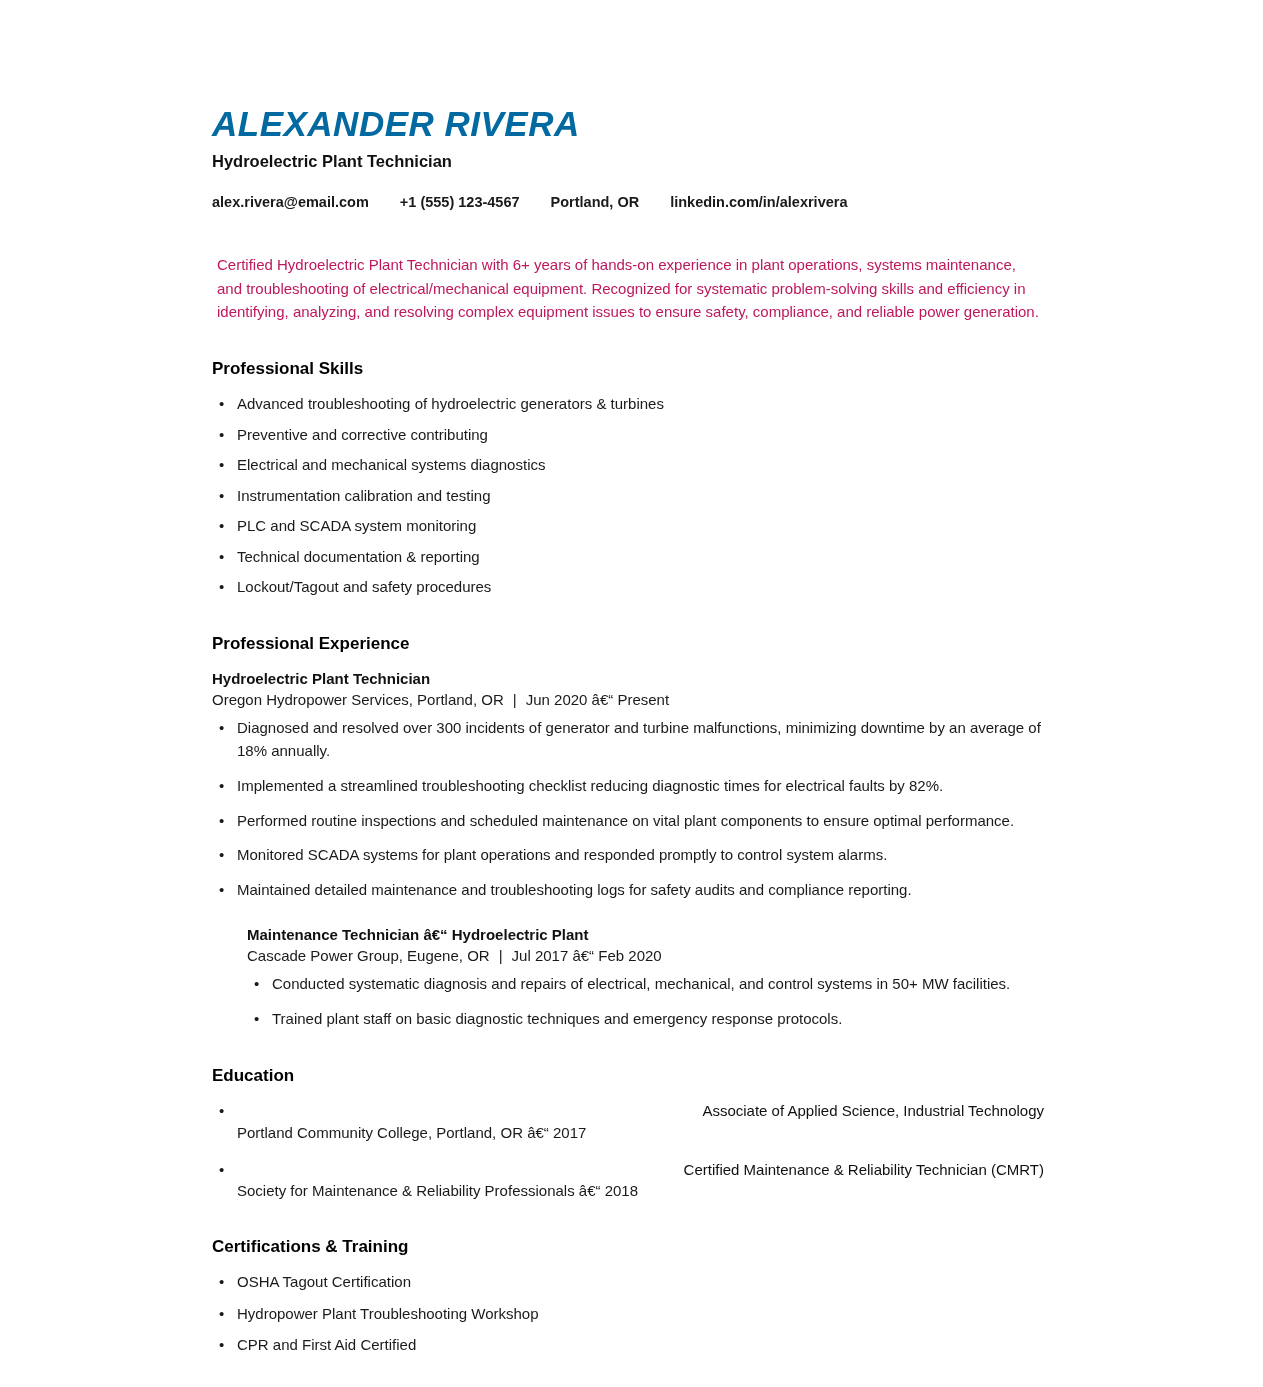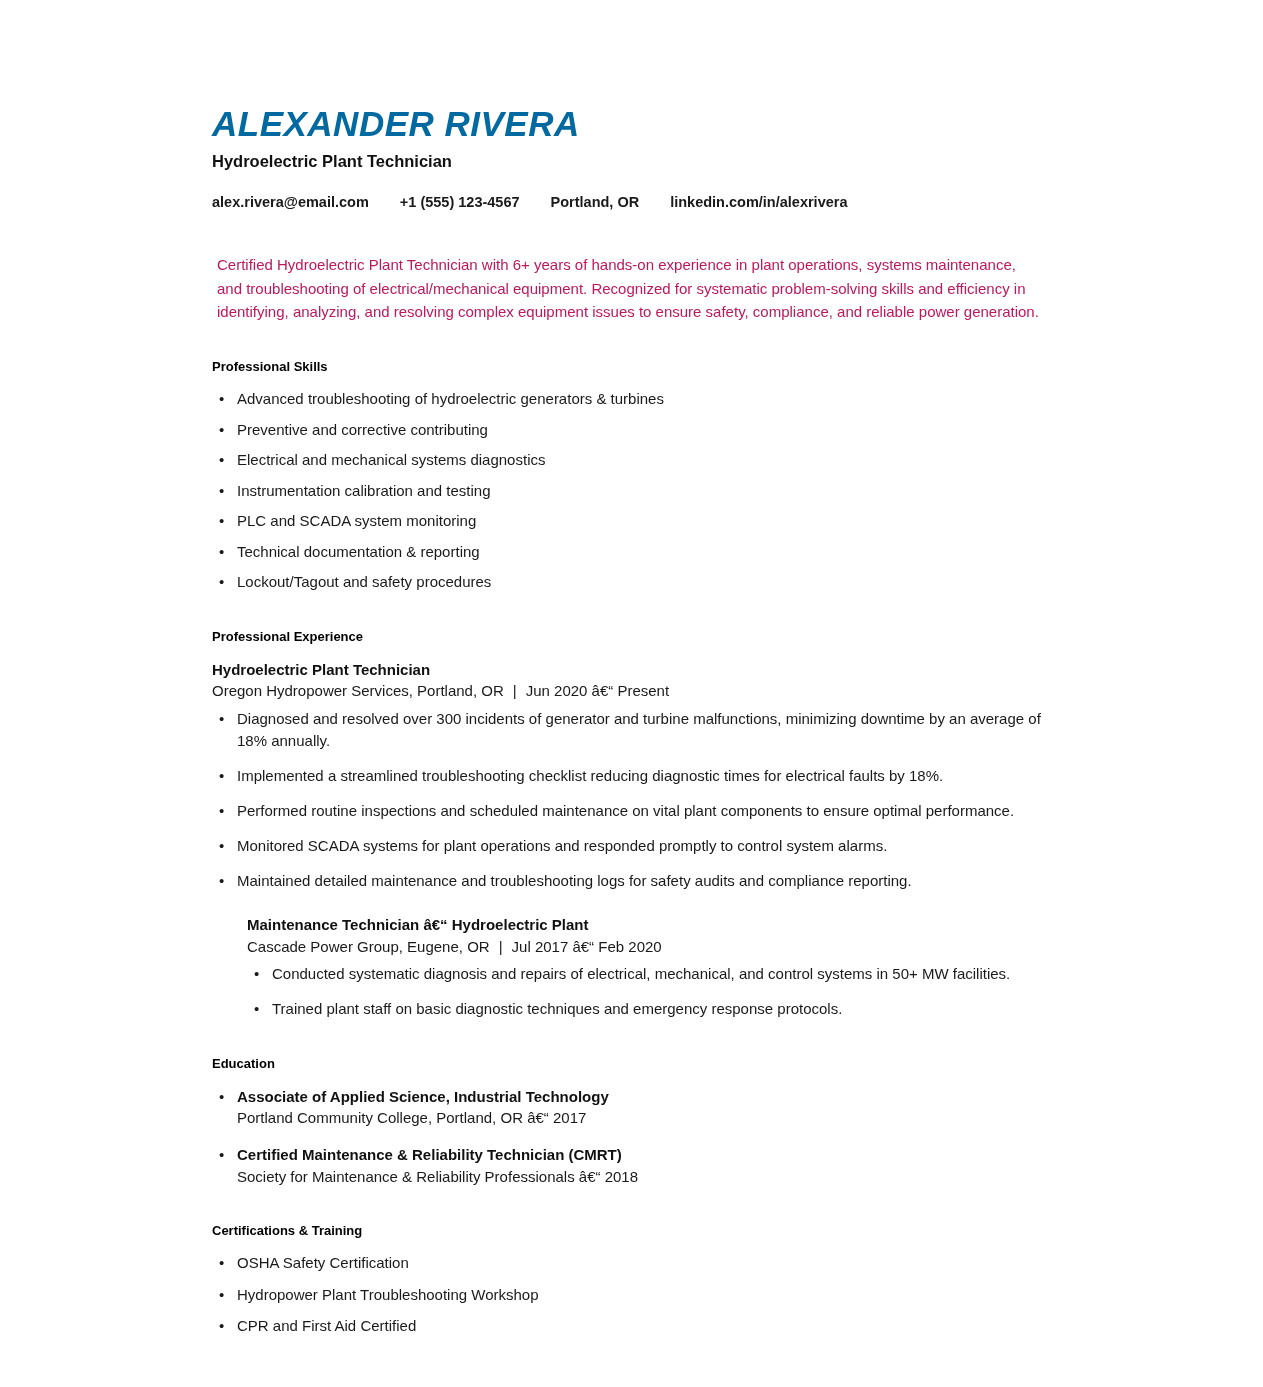--- a/index.html
+++ b/index.html
@@ -59,21 +59,21 @@
     font-size: 15px;
     line-height: 1.58;
     color: #be185d;
     margin: 41px 0 0 5px;
     max-width: 830px;
   }
 
   
   .section { margin-top: 35px; }
   .section-title {
-    font-size: 13px;
+    font-size: 17px;
     font-weight: bold;
     color: #000000;
     line-height: 1.2;
     margin: 0 0 14px 0;
   }
 
   
   ul.bullets {
     list-style: none;
     margin: 0;
@@ -142,24 +142,25 @@
   ul.edu > li::before {
     content: "\2022";
     position: absolute;
     left: 7px;
     top: 0;
     font-size: 15px;
     line-height: 1.5;
     color: #1a1a1a;
   }
   .edu-degree {
-    font-weight: bold;
+    font-weight: normal;
     color: #111111;
     display: block;
     line-height: 1.45;
+    text-align: right;
   }
   .edu-school {
     color: #1a1a1a;
     display: block;
     line-height: 1.45;
   }
 
   
   ul.certs > li { margin-bottom: 9px; }
 </style>
@@ -198,21 +199,21 @@
     <div class="section">
       <h2 class="section-title">Professional Experience</h2>
 
       <div class="job">
         <div class="job-title">Hydroelectric Plant Technician</div>
         <div class="job-meta">
           <span>Oregon Hydropower Services, Portland, OR</span><span class="sep">|</span><span>Jun 2020 â€“ Present</span>
         </div>
         <ul class="bullets exp-bullets">
           <li>Diagnosed and resolved over 300 incidents of generator and turbine malfunctions, minimizing downtime by an average of 18% annually.</li>
-          <li>Implemented a streamlined troubleshooting checklist reducing diagnostic times for electrical faults by 18%.</li>
+          <li>Implemented a streamlined troubleshooting checklist reducing diagnostic times for electrical faults by 82%.</li>
           <li>Performed routine inspections and scheduled maintenance on vital plant components to ensure optimal performance.</li>
           <li>Monitored SCADA systems for plant operations and responded promptly to control system alarms.</li>
           <li>Maintained detailed maintenance and troubleshooting logs for safety audits and compliance reporting.</li>
         </ul>
       </div>
 
       <div class="job">
         <div class="job-title">Maintenance Technician â€“ Hydroelectric Plant</div>
         <div class="job-meta">
           <span>Cascade Power Group, Eugene, OR</span><span class="sep">|</span><span>Jul 2017 â€“ Feb 2020</span>
@@ -234,20 +235,20 @@
         <li>
           <span class="edu-degree">Certified Maintenance &amp; Reliability Technician (CMRT)</span>
           <span class="edu-school">Society for Maintenance &amp; Reliability Professionals â€“ 2018</span>
         </li>
       </ul>
     </div>
 
     <div class="section">
       <h2 class="section-title">Certifications &amp; Training</h2>
       <ul class="bullets certs">
-        <li>OSHA Safety Certification</li>
+        <li>OSHA Tagout Certification</li>
         <li>Hydropower Plant Troubleshooting Workshop</li>
         <li>CPR and First Aid Certified</li>
       </ul>
     </div>
 
   </div>
 </div>
 
 </body></html>

